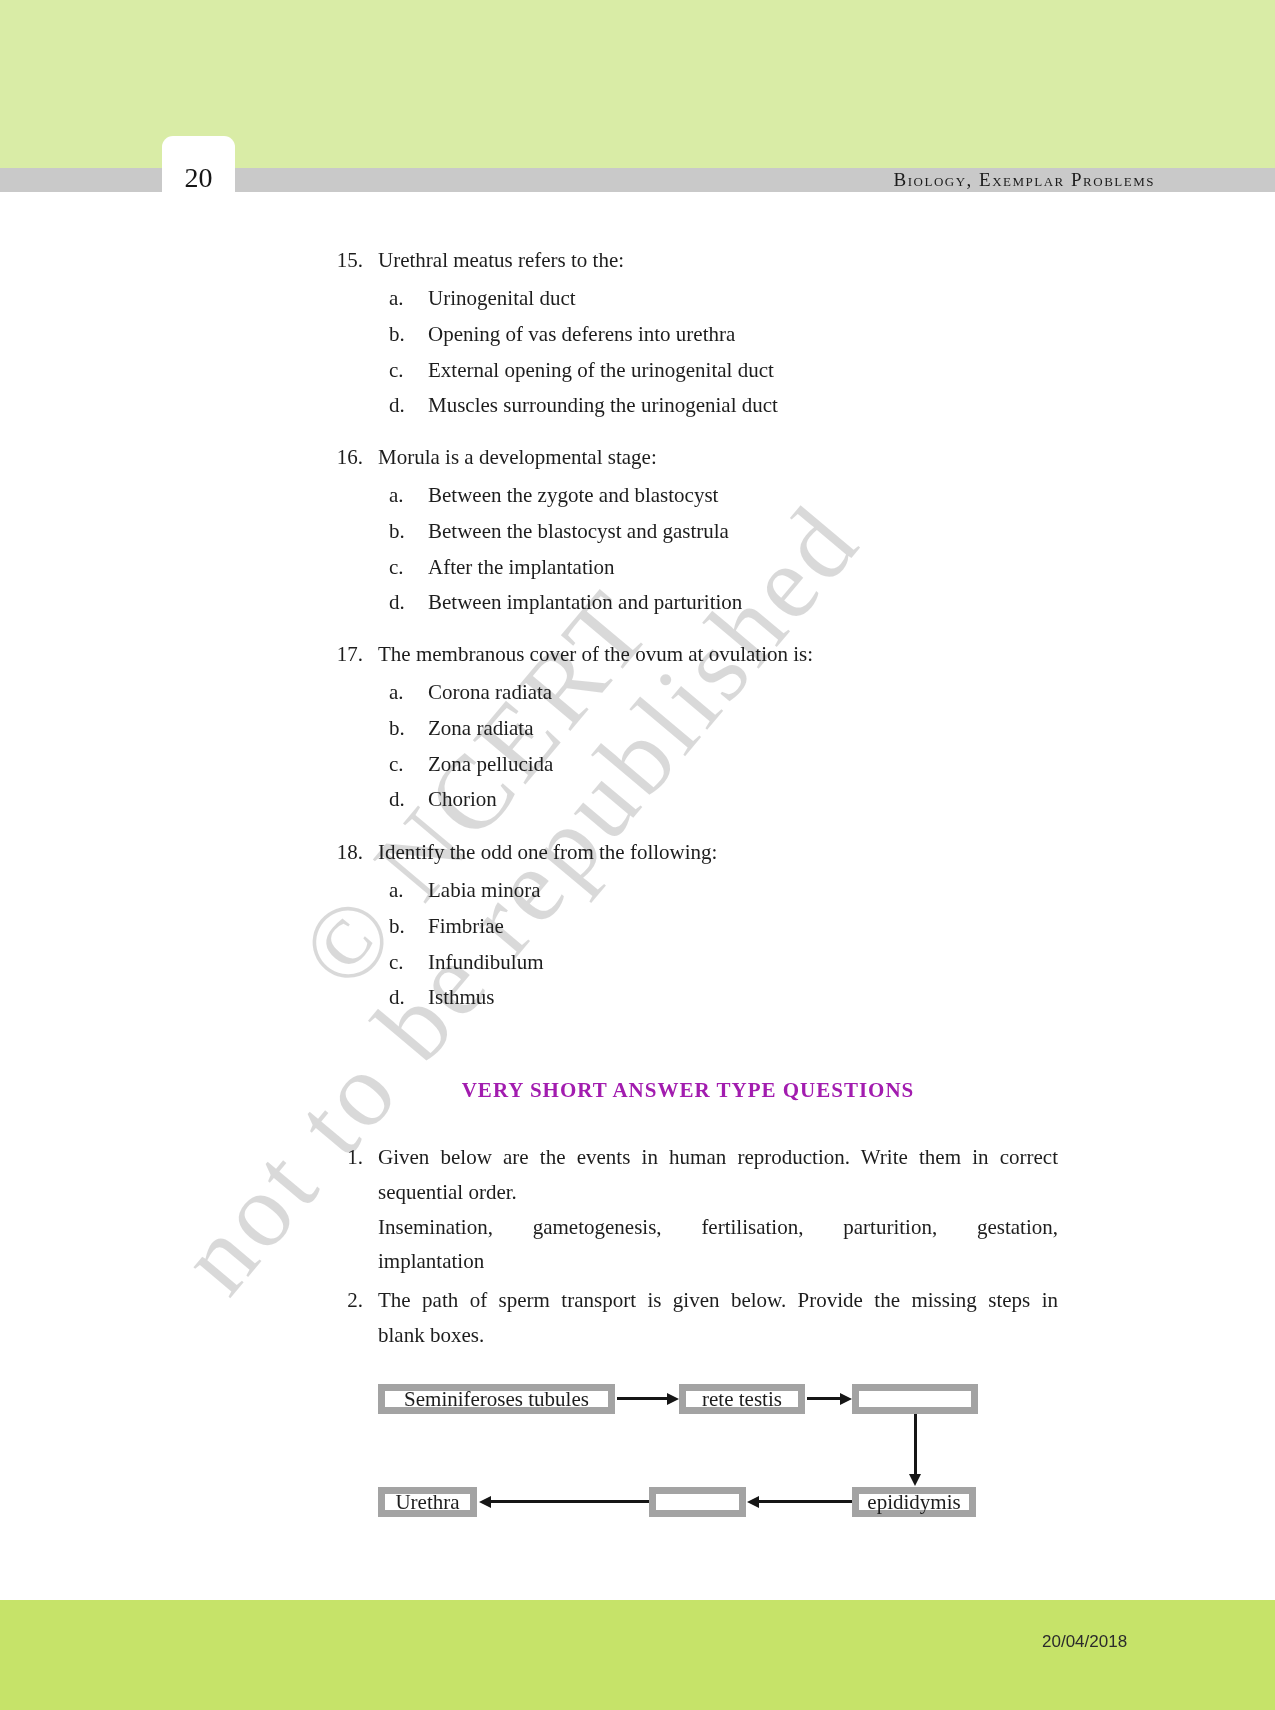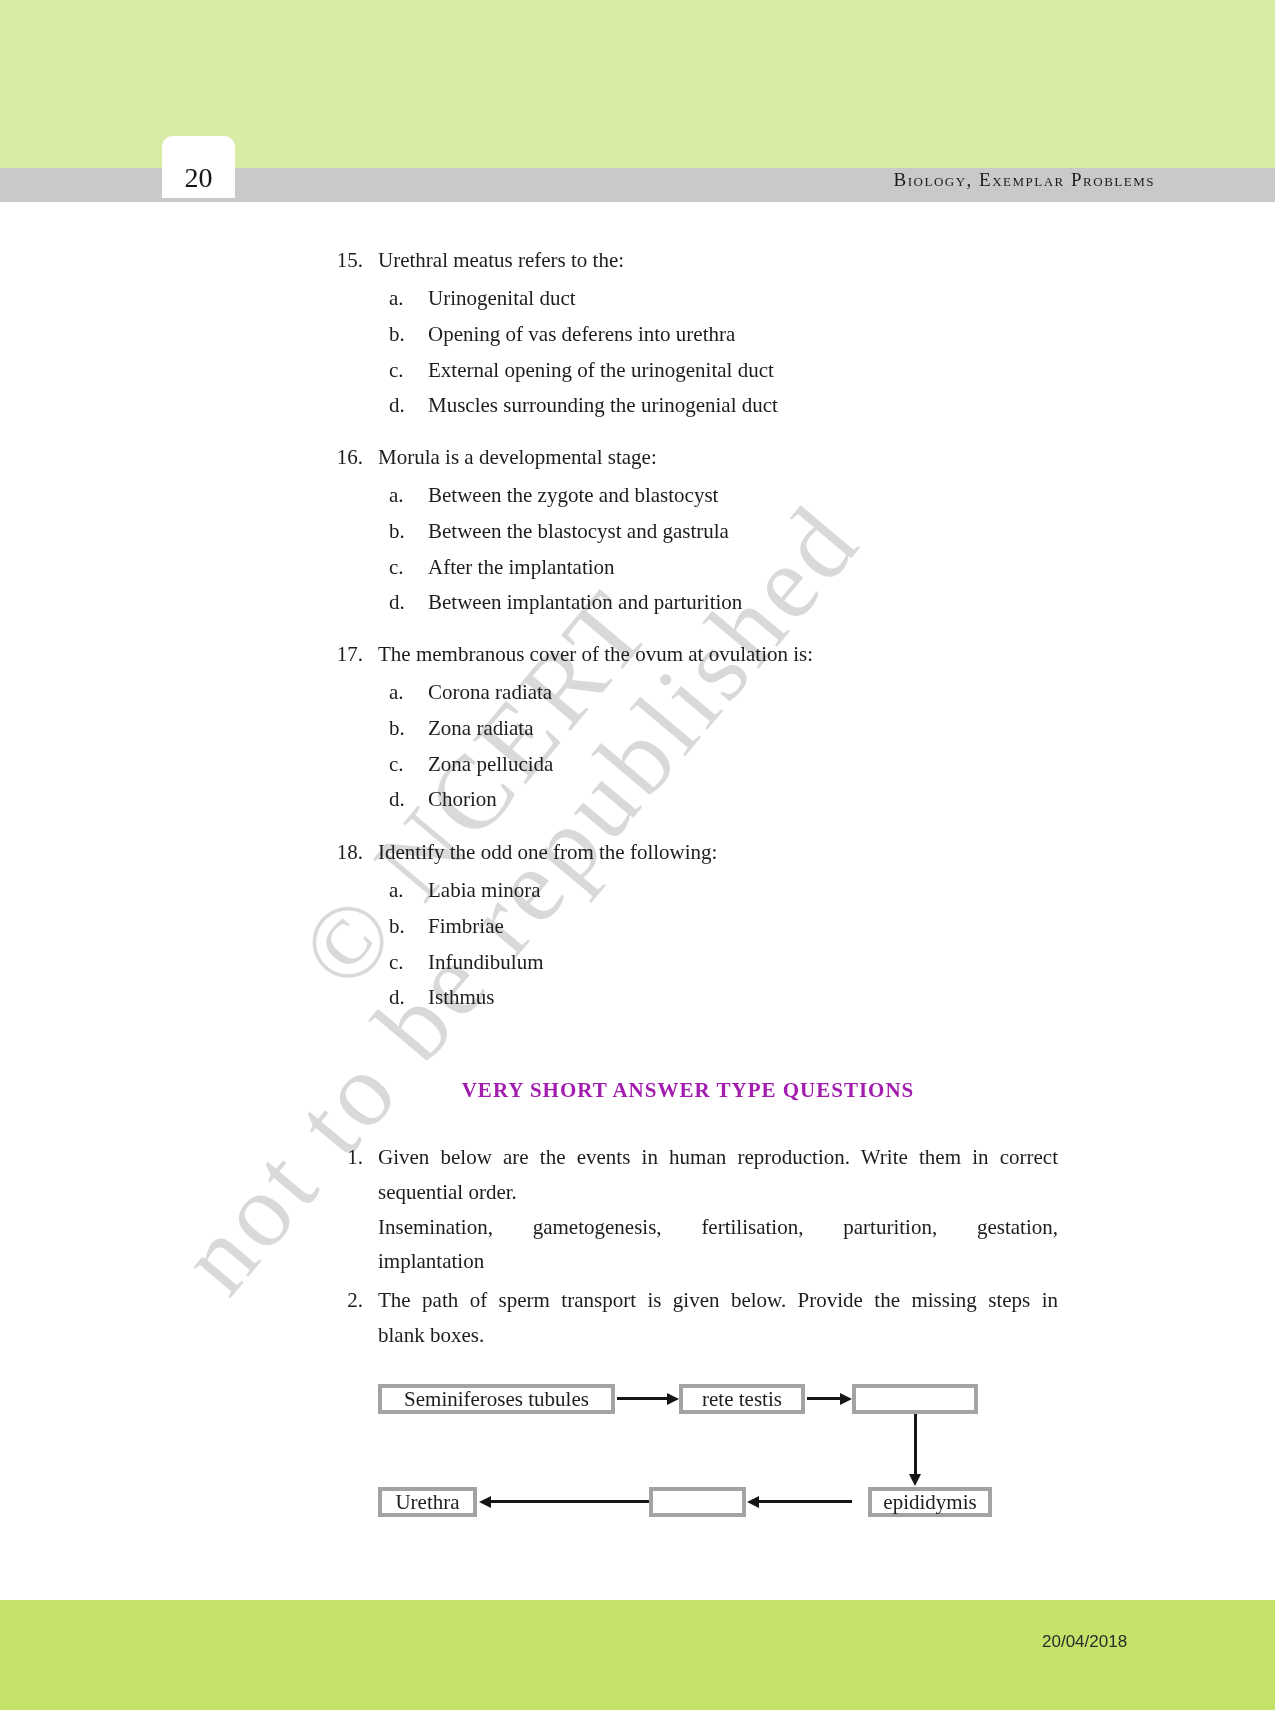--- a/index.html
+++ b/index.html
@@ -2,21 +2,21 @@
 <html><head>
 <meta charset="utf-8">
 <style>
   html,body{margin:0;padding:0;background:#ffffff;}
   .page{
     position:relative;width:1275px;height:1710px;overflow:hidden;
     background:#ffffff;font-family:"Liberation Serif",serif;color:#1d1d1d;
   }
   
   .band-top{position:absolute;left:0;top:0;width:1275px;height:168px;background:#d9eca6;}
-  .header-bar{position:absolute;left:0;top:168px;width:1275px;height:34px;background:#c9c9c9;}
+  .header-bar{position:absolute;left:0;top:168px;width:1275px;height:24px;background:#c9c9c9;}
   .header-title{
     position:absolute;right:120px;top:0;height:24px;line-height:24px;
     font-variant:small-caps;font-size:19px;letter-spacing:1.5px;color:#1c1c1c;white-space:nowrap;
   }
   .page-tab{
     position:absolute;left:162px;top:136px;width:73px;height:62px;background:#ffffff;
     border-radius:11px 11px 0 0;display:flex;justify-content:center;align-items:flex-end;
     padding-bottom:4px;box-sizing:border-box;
   }
   .page-tab span{font-size:28px;color:#161616;}
@@ -42,21 +42,21 @@
     position:absolute;left:318px;top:1078px;width:740px;text-align:center;
     font-size:21px;font-weight:bold;color:#a21caf;letter-spacing:1px;
   }
   
   .vline-txt{position:absolute;left:60px;width:680px;height:26px;}
   .just{text-align:justify;text-align-last:justify;}
   .vsa1{top:1144px}.vsa1p{top:1214px}.vsa2{top:1287px}
   .l2{top:35px}.l2b{top:34px}
   
   .dbox{
-    position:absolute;height:30px;border:4px solid #a3a3a3;box-sizing:border-box;
+    position:absolute;height:30px;border:7px solid #a3a3a3;box-sizing:border-box;
     display:flex;align-items:center;justify-content:center;
     font-size:21px;background:transparent;white-space:nowrap;
   }
   .hl{position:absolute;height:3px;background:#161616;}
   .vl{position:absolute;width:3px;background:#161616;}
   .tri-r{position:absolute;width:0;height:0;border-top:6px solid transparent;border-bottom:6px solid transparent;border-left:12px solid #161616;}
   .tri-l{position:absolute;width:0;height:0;border-top:6px solid transparent;border-bottom:6px solid transparent;border-right:12px solid #161616;}
   .tri-d{position:absolute;width:0;height:0;border-left:6px solid transparent;border-right:6px solid transparent;border-top:12px solid #161616;}
   
   .band-bottom{position:absolute;left:0;top:1600px;width:1275px;height:110px;background:#c6e369;padding-left:19px;}
@@ -189,19 +189,19 @@
   <div class="dbox" style="left:852px;top:1384px;width:126px;"></div>
   <div class="vl" style="left:914px;top:1414px;height:60px;"></div>
   <div class="tri-d" style="left:909px;top:1474px;"></div>
 
   <div class="dbox" style="left:378px;top:1487px;width:99px;">Urethra</div>
   <div class="tri-l" style="left:479px;top:1496px;"></div>
   <div class="hl" style="left:491px;top:1500px;width:158px;"></div>
   <div class="dbox" style="left:649px;top:1487px;width:97px;"></div>
   <div class="tri-l" style="left:747px;top:1496px;"></div>
   <div class="hl" style="left:759px;top:1500px;width:93px;"></div>
-  <div class="dbox" style="left:852px;top:1487px;width:124px;margin-left:16px;">epididymis</div>
+  <div class="dbox" style="left:852px;top:1487px;width:124px;">epididymis</div>
 
   <div class="band-bottom">
     <span class="footer-date">20/04/2018</span>
   </div>
 
 </div>
 
 </body></html>

